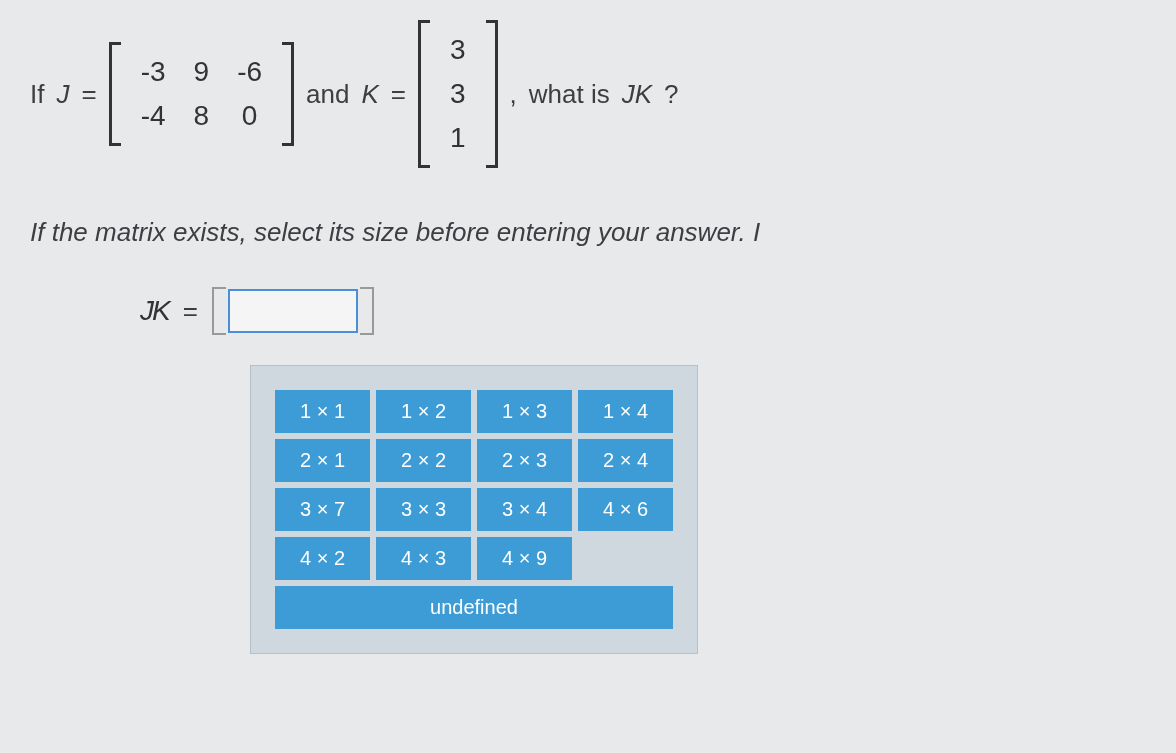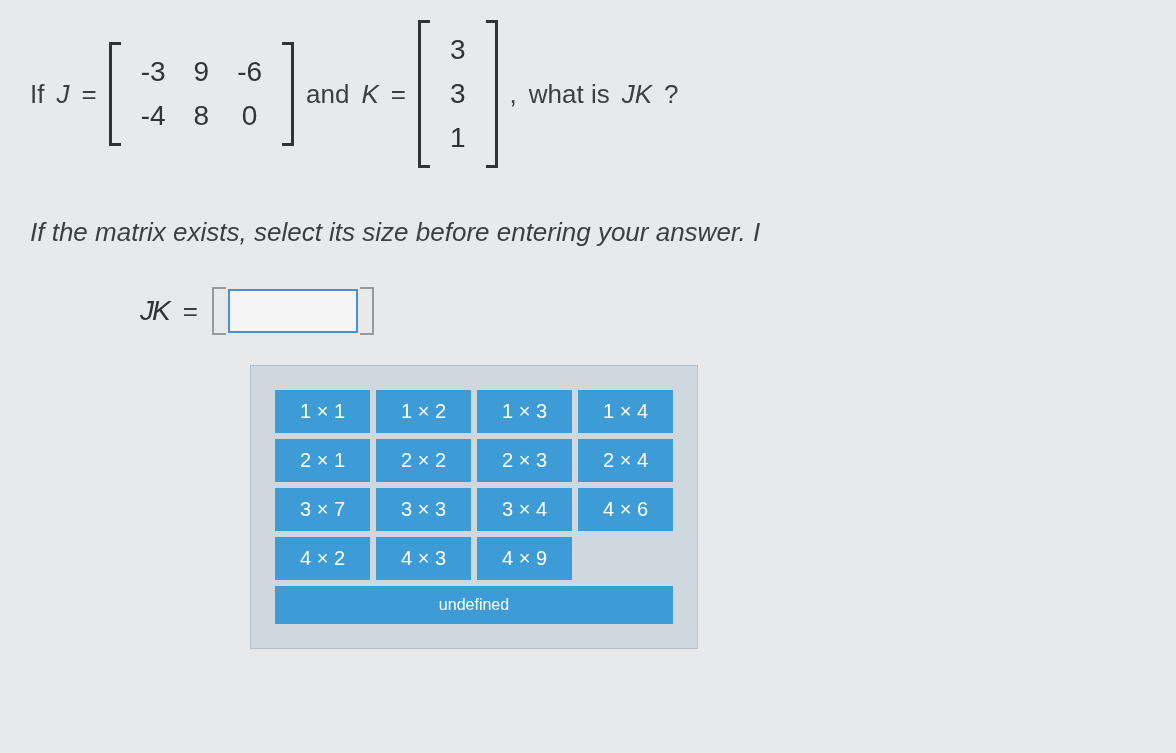--- a/index.html
+++ b/index.html
@@ -121,21 +121,21 @@
       cursor: pointer;
       text-align: center;
       font-family: inherit;
     }
     .undefined-btn {
       background: #3d9cd6;
       color: #fff;
       border: none;
       width: 100%;
       padding: 10px 0;
-      font-size: 16px;
+      font-size: 20px;
       cursor: pointer;
       font-family: inherit;
     }
   </style>
 </head>
 <body>
 
 <div class="question-line">
   <span class="text-part">If</span>
   <span class="text-part var-name">J</span>

